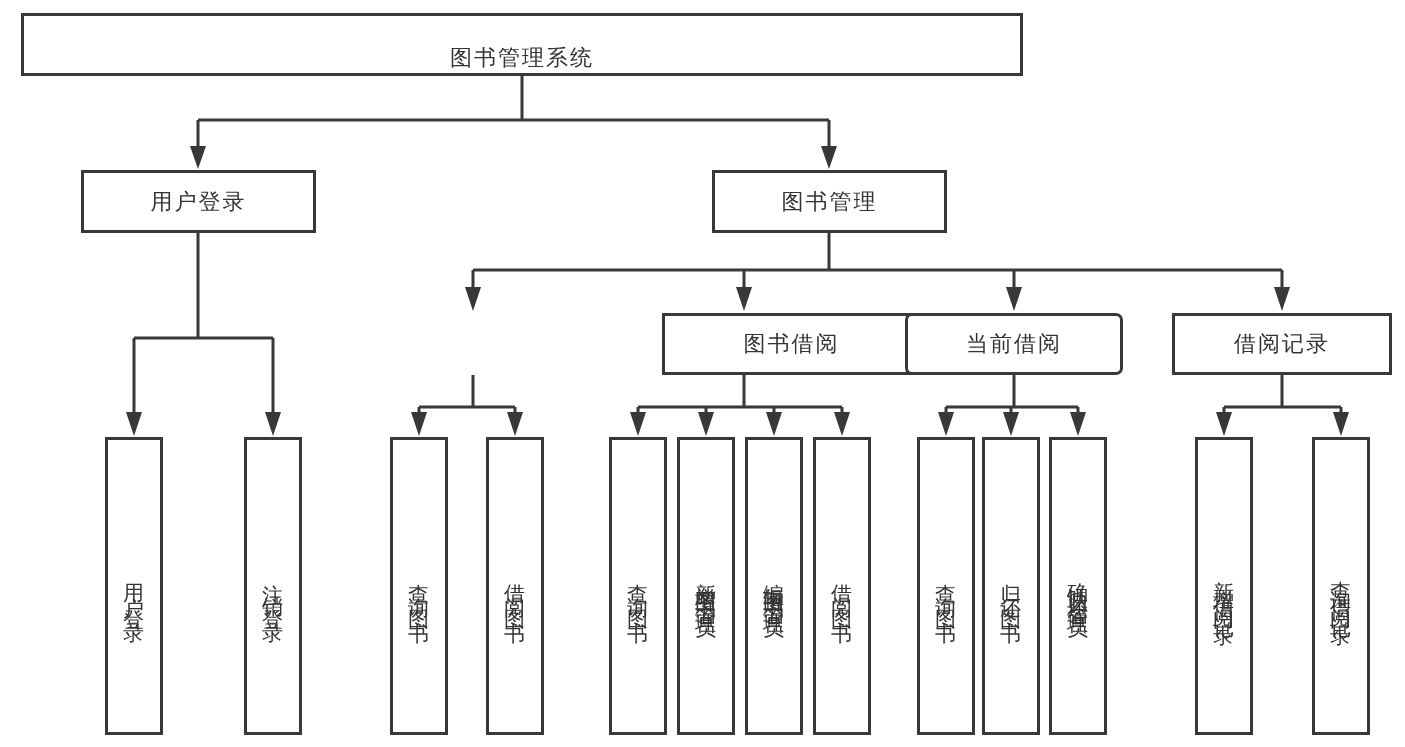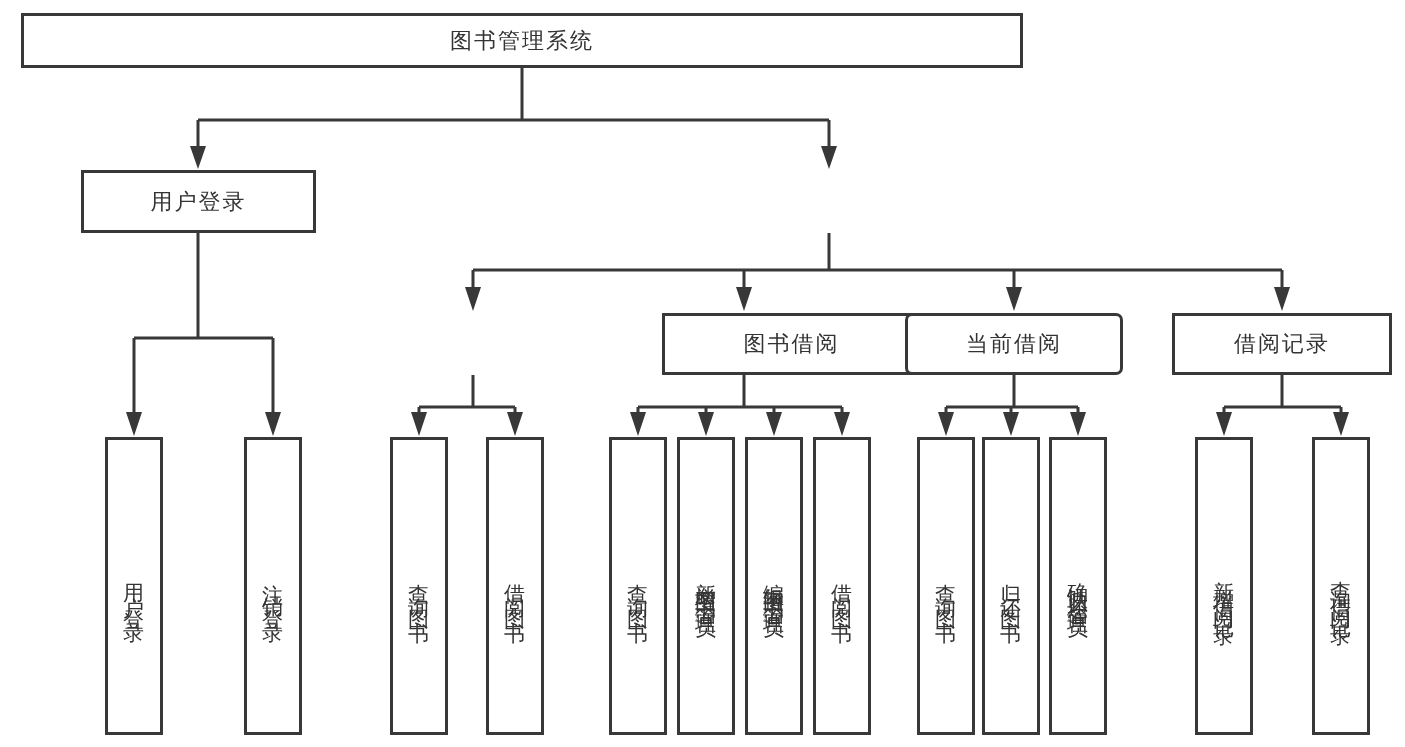--- a/index.html
+++ b/index.html
@@ -14,21 +14,21 @@
   .node{
     position:absolute;
     box-sizing:border-box;
     border:3px solid #383838;
     background:#ffffff;
     display:flex;align-items:center;justify-content:center;
     font-size:22px;color:#333333;letter-spacing:2px;
     z-index:2;
   }
   
-  .n-root{left:21px;top:13px;width:1002px;height:55px;}
+  .n-root{left:21px;top:13px;width:1002px;height:63px;align-items:flex-end;}
   .n-l2a{left:81px;top:170px;width:235px;height:63px;}
   .n-l2b{left:712px;top:170px;width:235px;height:63px;}
   .n-l3a{left:363px;top:313px;width:220px;height:62px;}
   .n-l3b{left:662px;top:313px;width:259px;height:62px;}
   .n-l3c{left:905px;top:313px;width:218px;height:62px;border-radius:7px;}
   .n-l3d{left:1172px;top:313px;width:220px;height:62px;}
   
   .leaf{
     position:absolute;top:437px;width:58px;height:298px;
     box-sizing:border-box;border:3px solid #383838;background:#fff;
@@ -100,20 +100,23 @@
     </g>
   </svg>
 
   <div class="node n-root">
     <span>图书管理系统</span>
   </div>
 
   <div class="node n-l2a">
     <span>用户登录</span>
   </div>
+  <div class="node n-l2b">
+    <span>图书管理</span>
+  </div>
 
   <div class="node n-l3b">
     <span>图书借阅</span>
   </div>
   <div class="node n-l3c">
     <span>当前借阅</span>
   </div>
   <div class="node n-l3d">
     <span>借阅记录</span>
   </div>

